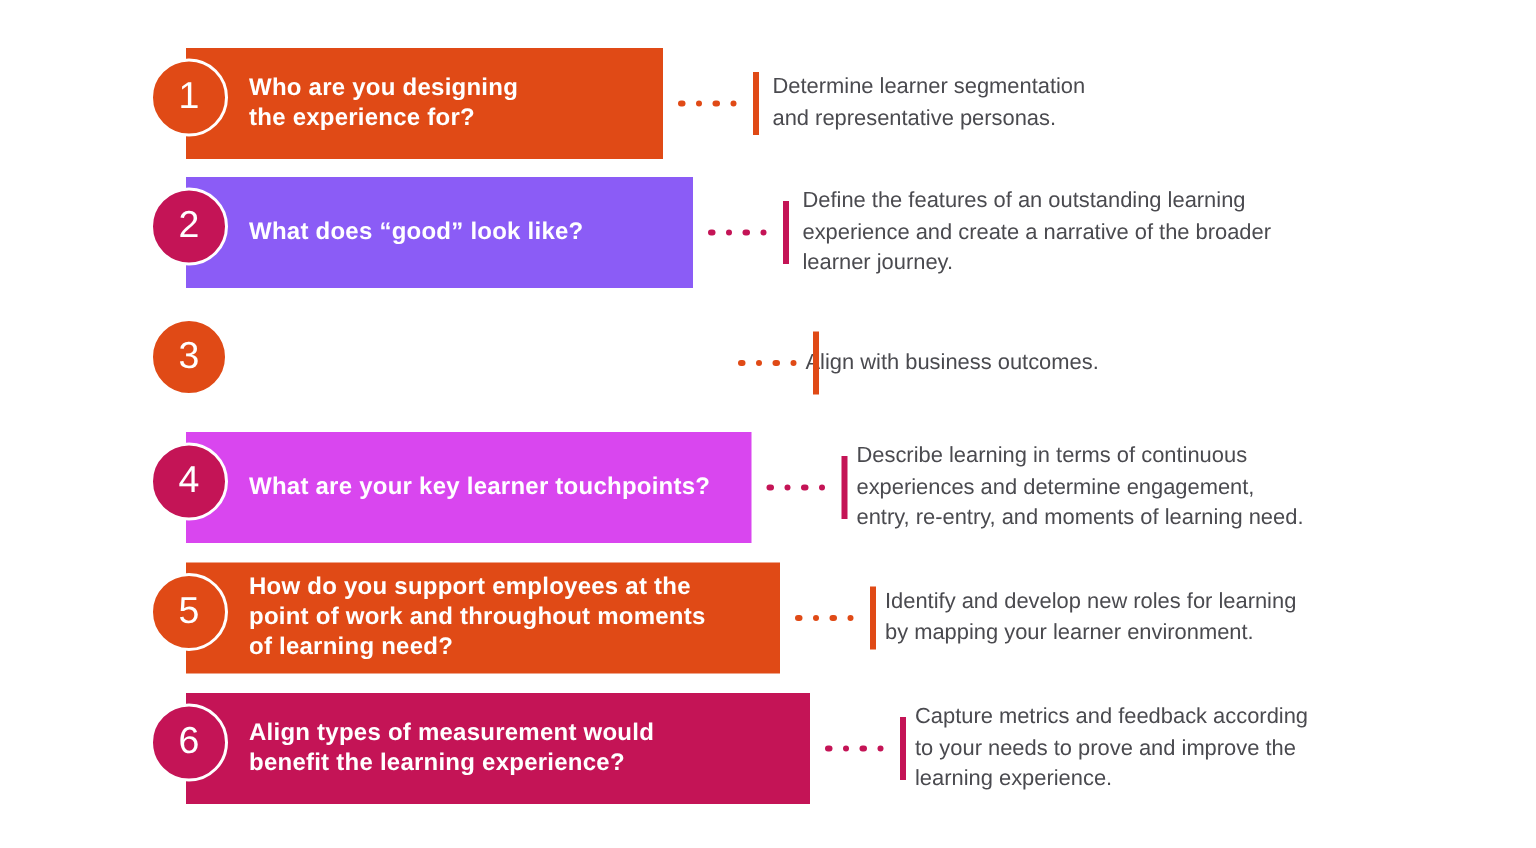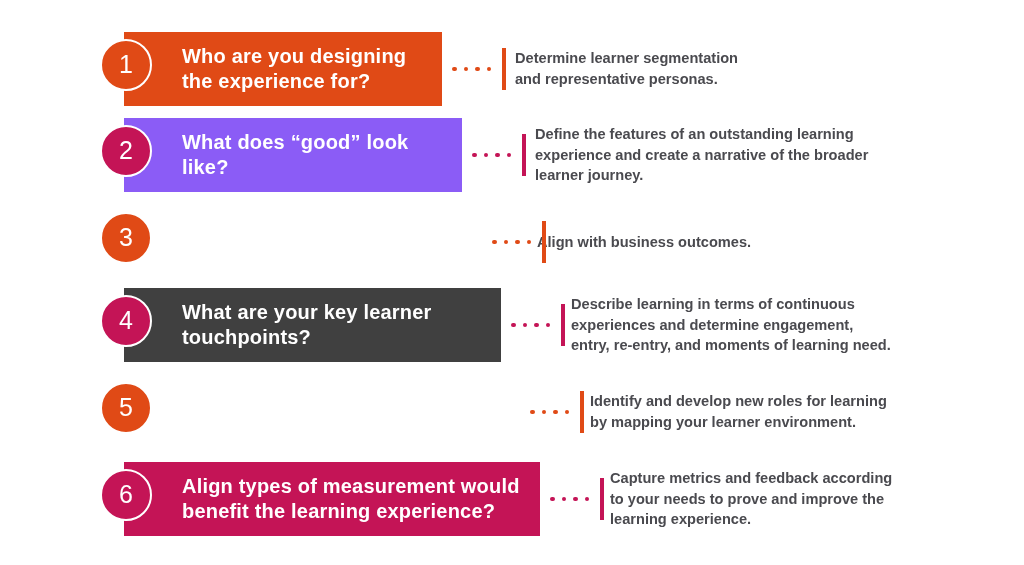--- a/index.html
+++ b/index.html
@@ -35,26 +35,26 @@
     top: 0;
     height: 74px;
     display: flex;
     align-items: center;
     box-sizing: border-box;
     padding-left: 42px;
   }
 
   .bar-title {
     color: #ffffff;
-    font-size: 20px;
+    font-size: 16px;
     font-weight: bold;
     line-height: 1.26;
     letter-spacing: 0.01em;
     white-space: pre-line;
-    margin: 16px;
+    margin: 0;
   }
 
   
   .badge {
     position: absolute;
     left: 100px;
     top: 7px;
     width: 52px;
     height: 52px;
     border-radius: 50%;
@@ -101,21 +101,21 @@
   .desc {
     position: absolute;
     top: 0;
     height: 74px;
     display: flex;
     align-items: center;
   }
   .desc-text {
     color: #4a4a4f;
     font-size: 14.6px;
-    font-weight: bold;
+    font-weight: normal;
     line-height: 1.42;
     white-space: pre-line;
     margin: 0;
   }
 </style>
 </head>
 <body>
 
 <div id="infographic">
     <div class="row" style="top: 32px;">
@@ -167,40 +167,45 @@
         <span class="dot" style="background: rgb(224, 74, 22);"></span>
         <span class="dot" style="background: rgb(224, 74, 22);"></span>
         <span class="dot" style="background: rgb(224, 74, 22);"></span>
         <span class="tick" style="background: rgb(224, 74, 22);"></span>
       </div>
       <div class="desc" style="left: 537px;">
         <p class="desc-text">Align with business outcomes.</p>
       </div>
     </div>
     <div class="row" style="top: 288px;">
-      <div class="bar" style="width: 377px; background: #404040; justify-content: flex-end;">
+      <div class="bar" style="width: 377px; background: #d946ef;">
         <p class="bar-title">What are your key learner touchpoints?</p>
       </div>
       <div class="badge" style="background: rgb(196, 20, 86);">
         <span class="badge-num">4</span>
       </div>
       <div class="connector" style="left: 511px;">
         <span class="dot" style="background: rgb(196, 20, 86);"></span>
         <span class="dot" style="background: rgb(196, 20, 86);"></span>
         <span class="dot" style="background: rgb(196, 20, 86);"></span>
         <span class="dot" style="background: rgb(196, 20, 86);"></span>
         <span class="tick" style="background: rgb(196, 20, 86);"></span>
       </div>
       <div class="desc" style="left: 571px;">
         <p class="desc-text">Describe learning in terms of continuous
 experiences and determine engagement,
 entry, re-entry, and moments of learning need.</p>
       </div>
     </div>
     <div class="row" style="top: 375px;">
+      <div class="bar" style="width: 396px; background: rgb(224, 74, 22);">
+        <p class="bar-title">How do you support employees at the
+point of work and throughout moments
+of learning need?</p>
+      </div>
       <div class="badge" style="background: rgb(224, 74, 22);">
         <span class="badge-num">5</span>
       </div>
       <div class="connector" style="left: 530px;">
         <span class="dot" style="background: rgb(224, 74, 22);"></span>
         <span class="dot" style="background: rgb(224, 74, 22);"></span>
         <span class="dot" style="background: rgb(224, 74, 22);"></span>
         <span class="dot" style="background: rgb(224, 74, 22);"></span>
         <span class="tick" style="background: rgb(224, 74, 22);"></span>
       </div>

